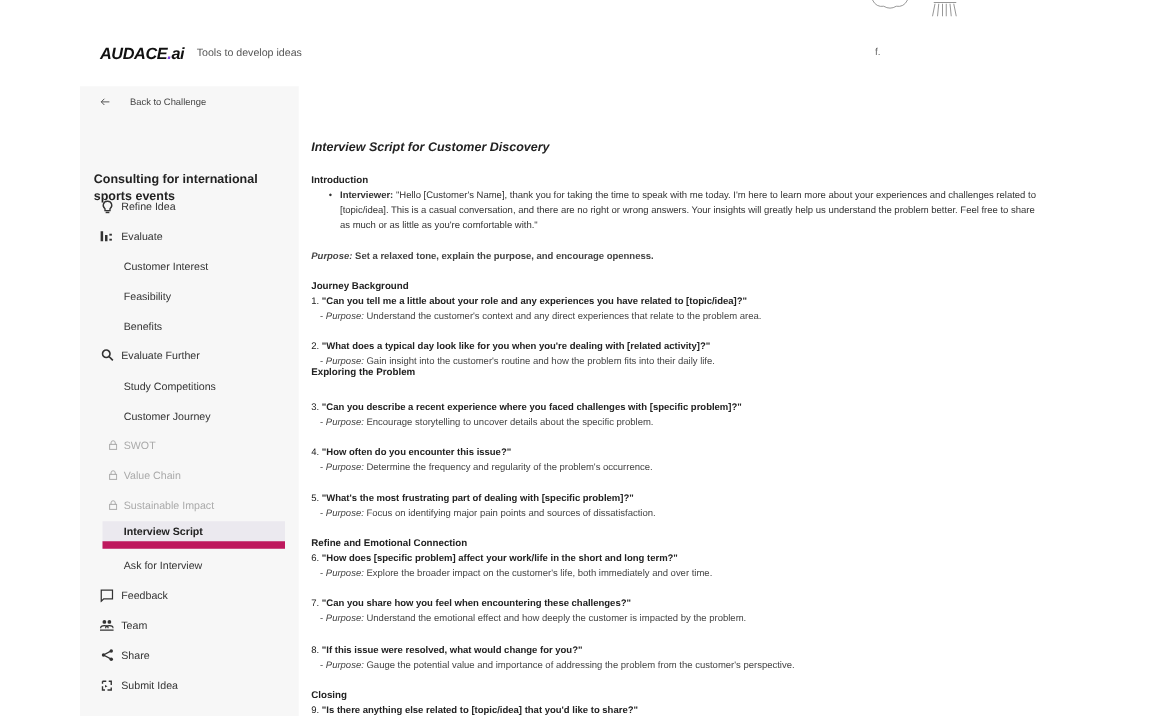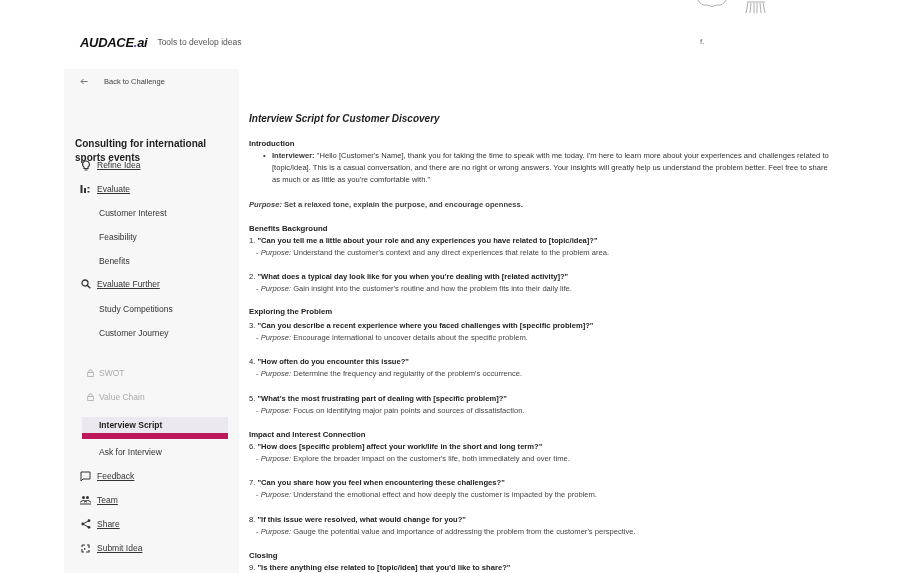--- a/index.html
+++ b/index.html
@@ -13,24 +13,24 @@
   .header { position: absolute; top: 32px; left: 80px; height: 20px; display: flex; align-items: center; }
   .logo { font-family: "Liberation Sans", sans-serif; font-weight: bold; font-style: italic; font-size: 13px; color: #111; letter-spacing: -0.3px; text-align: right; }
   .logo .dot { color: #7b3fe4; }
   .tagline { margin-left: 10px; font-size: 8.5px; color: #555; }
   .header-mark { position: absolute; top: 37px; left: 700px; font-size: 8px; color: #666; }
 
   .sidebar { position: absolute; top: 69px; left: 64px; width: 175px; height: 504px; background: #f7f7f7; }
   .back-link { position: absolute; top: 77px; left: 80px; font-size: 7.5px; color: #444; display: flex; align-items: center; gap: 16px; }
   .project-title { position: absolute; top: 115px; left: 75px; width: 150px; font-size: 10px; font-weight: bold; color: #222; line-height: 14px; margin-top: 22px; }
 
-  .nav-item { position: absolute; left: 80px; display: flex; align-items: center; gap: 6px; font-size: 8.5px; color: #333; height: 14px; text-decoration: underline; }
+  .nav-item { position: absolute; left: 80px; display: flex; align-items: center; gap: 6px; font-size: 8.5px; color: #333; height: 14px; }
   .nav-item .ic { width: 11px; height: 11px; display: inline-flex; align-items: center; justify-content: center; }
   .nav-sub { position: absolute; left: 99px; font-size: 8.5px; color: #333; height: 14px; display: flex; align-items: center; }
-  .nav-locked { position: absolute; left: 87px; font-size: 8.5px; color: #aaa; display: flex; align-items: center; gap: 5px; height: 14px; margin-top: 17px; }
+  .nav-locked { position: absolute; left: 87px; font-size: 8.5px; color: #aaa; display: flex; align-items: center; gap: 5px; height: 14px; }
   .nav-active { position: absolute; left: 82px; top: 417px; width: 146px; height: 22px; background: #ebe9ef; border-bottom: 6px solid #be185d; display: flex; align-items: center; padding-left: 17px; font-size: 8.5px; font-weight: bold; color: #222; }
 
   .content { position: absolute; top: 110px; left: 249px; width: 580px; font-size: 7.6px; color: #333; line-height: 12px; }
   .doc-title { font-size: 10px; font-weight: bold; color: #222; position: absolute; top: 3px; left: 0; white-space: nowrap; font-style: italic; }
   .sec { position: absolute; left: 0; font-weight: bold; font-size: 7.8px; color: #222; white-space: nowrap; }
   .q { position: absolute; left: 0; white-space: nowrap; color: #222; }
   .q b { font-weight: bold; }
   .p { position: absolute; left: 7px; white-space: nowrap; color: #444; }
   .p i { font-style: italic; }
   .intro-block { position: absolute; top: 40px; left: 14px; width: 570px; }
@@ -180,38 +180,38 @@
 <div class="content">
   <div class="doc-title">Interview Script for Customer Discovery</div>
 
   <div class="sec" style="top:28px">Introduction</div>
   <div class="intro-block">
     <span class="bullet">•</span>
     <div class="txt"><b>Interviewer:</b> <span>"Hello [Customer's Name], thank you for taking the time to speak with me today. I'm here to learn more about your experiences and challenges related to [topic/idea]. This is a casual conversation, and there are no right or wrong answers. Your insights will greatly help us understand the problem better. Feel free to share as much or as little as you're comfortable with."</span></div>
   </div>
   <div class="purpose-line"><i>Purpose:</i> <span>Set a relaxed tone, explain the purpose, and encourage openness.</span></div>
 
-  <div class="sec" style="top:113px">Benefits Background</div>
+  <div class="sec" style="top:113px">Journey Background</div>
   <div class="q" style="top:125px"><span>1.</span> <b>"Can you tell me a little about your role and any experiences you have related to [topic/idea]?"</b></div>
   <div class="p" style="top:137px">- <i>Purpose:</i> <span>Understand the customer's context and any direct experiences that relate to the problem area.</span></div>
 
   <div class="q" style="top:161px"><span>2.</span> <b>"What does a typical day look like for you when you're dealing with [related activity]?"</b></div>
   <div class="p" style="top:173px">- <i>Purpose:</i> <span>Gain insight into the customer's routine and how the problem fits into their daily life.</span></div>
 
-  <div class="sec" style="top:196px">Exploring the Problem</div>
+  <div class="sec" style="top:182px">Exploring the Problem</div>
   <div class="q" style="top:210px"><span>3.</span> <b>"Can you describe a recent experience where you faced challenges with [specific problem]?"</b></div>
-  <div class="p" style="top:222px">- <i>Purpose:</i> <span>Encourage international to uncover details about the specific problem.</span></div>
+  <div class="p" style="top:222px">- <i>Purpose:</i> <span>Encourage storytelling to uncover details about the specific problem.</span></div>
 
   <div class="q" style="top:246px"><span>4.</span> <b>"How often do you encounter this issue?"</b></div>
   <div class="p" style="top:258px">- <i>Purpose:</i> <span>Determine the frequency and regularity of the problem's occurrence.</span></div>
 
   <div class="q" style="top:283px"><span>5.</span> <b>"What's the most frustrating part of dealing with [specific problem]?"</b></div>
   <div class="p" style="top:295px">- <i>Purpose:</i> <span>Focus on identifying major pain points and sources of dissatisfaction.</span></div>
 
-  <div class="sec" style="top:319px">Impact and Interest Connection</div>
+  <div class="sec" style="top:319px">Refine and Emotional Connection</div>
   <div class="q" style="top:331px"><span>6.</span> <b>"How does [specific problem] affect your work/life in the short and long term?"</b></div>
   <div class="p" style="top:343px">- <i>Purpose:</i> <span>Explore the broader impact on the customer's life, both immediately and over time.</span></div>
 
   <div class="q" style="top:367px"><span>7.</span> <b>"Can you share how you feel when encountering these challenges?"</b></div>
   <div class="p" style="top:379px">- <i>Purpose:</i> <span>Understand the emotional effect and how deeply the customer is impacted by the problem.</span></div>
 
   <div class="q" style="top:404px"><span>8.</span> <b>"If this issue were resolved, what would change for you?"</b></div>
   <div class="p" style="top:416px">- <i>Purpose:</i> <span>Gauge the potential value and importance of addressing the problem from the customer's perspective.</span></div>
 
   <div class="sec" style="top:440px">Closing</div>

